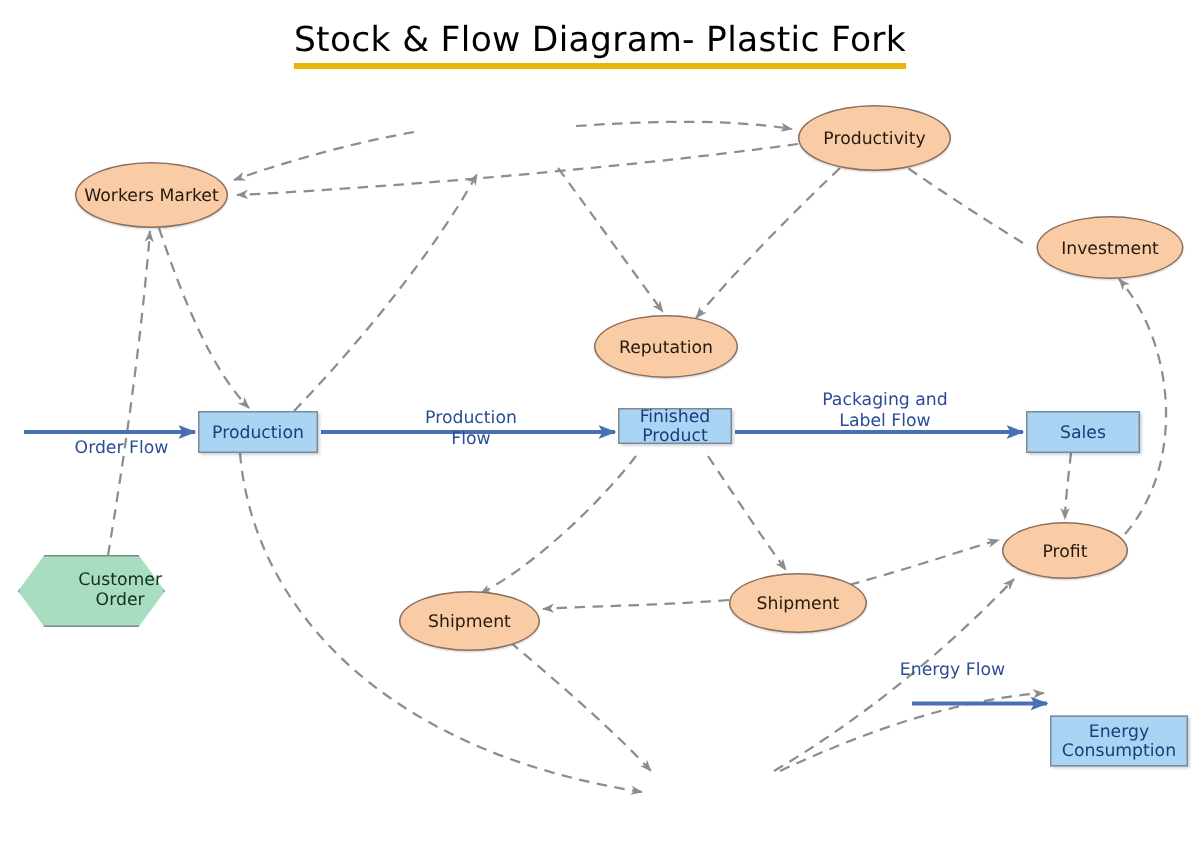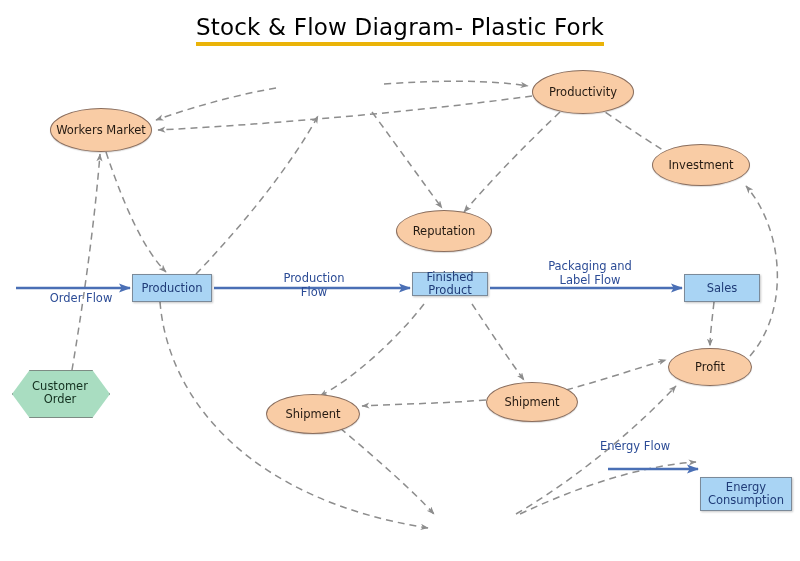--- a/index.html
+++ b/index.html
@@ -47,20 +47,21 @@
     border: 1.4px solid #7b8a99;
     color: #203c78;
     font-size: 11.5px;
     box-shadow: 1px 1px 2px rgba(0,0,0,0.22);
   }
   .hexnode {
     background: transparent;
     border: none;
     color: #13301f;
     font-size: 11.5px;
+    justify-content: flex-end;
   }
   .hexnode .hexshape {
     position: absolute;
     left: 0; top: 0;
     width: 100%;
     height: 100%;
     background: #a9ddc1;
     border: 1.4px solid #7d8c84;
     clip-path: polygon(18% 0%, 82% 0%, 100% 50%, 82% 100%, 18% 100%, 0% 50%);
     z-index: -1;
@@ -144,21 +145,21 @@
 
   <div class="node ellipse" style="left:50px;top:108px;width:102px;height:44px;">
     <span>Workers Market</span>
   </div>
 
 
   <div class="node ellipse" style="left:532px;top:70px;width:102px;height:44px;">
     <span>Productivity</span>
   </div>
 
-  <div class="node ellipse" style="left:652px;top:144px;width:98px;height:42px;">
+  <div class="node ellipse" style="left:691px;top:144px;width:98px;height:42px;">
     <span>Investment</span>
   </div>
 
   <div class="node ellipse" style="left:396px;top:210px;width:96px;height:42px;">
     <span>Reputation</span>
   </div>
 
   <div class="node ellipse" style="left:668px;top:348px;width:84px;height:38px;">
     <span>Profit</span>
   </div>

